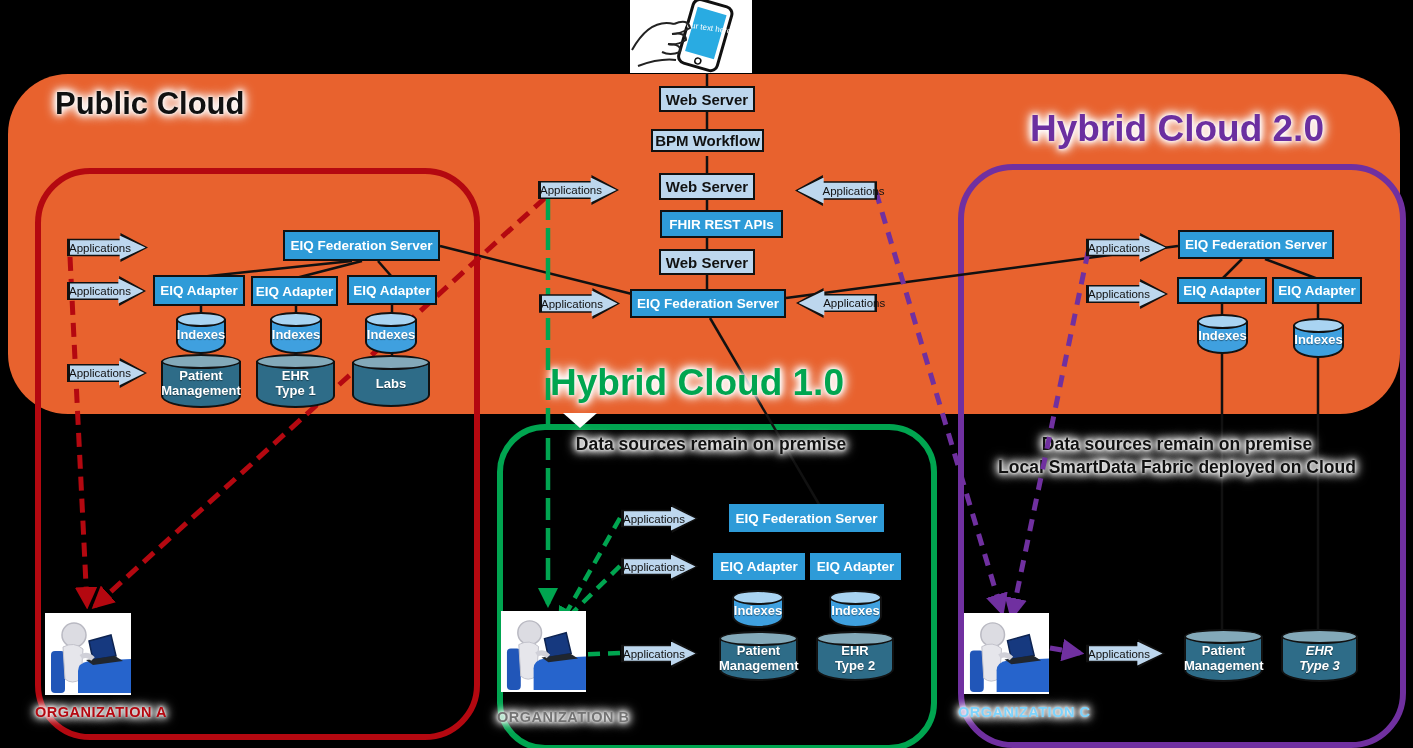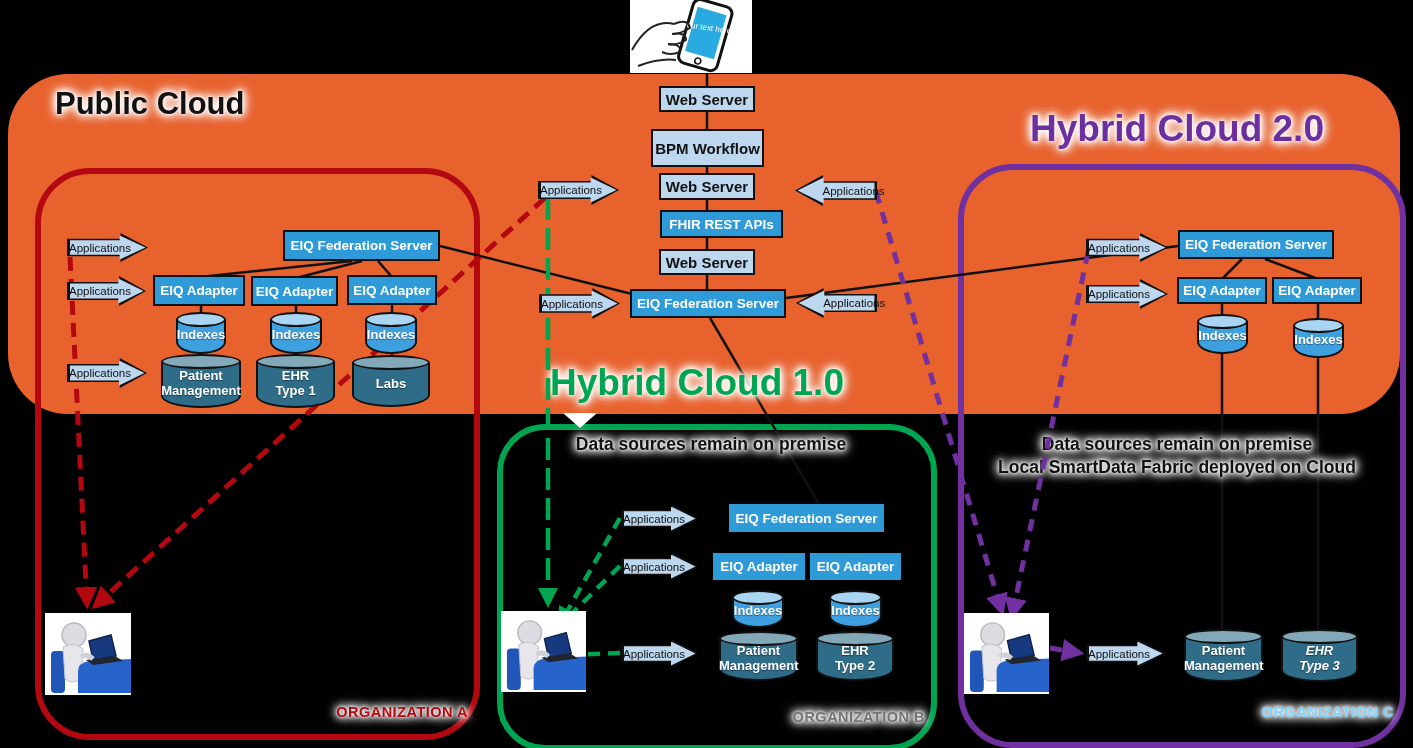--- a/index.html
+++ b/index.html
@@ -12,21 +12,21 @@
   .orga{left:35px;top:168px;width:433px;height:560px;border:6px solid #B40810;}
   .orgb{left:497px;top:424px;width:428px;height:315px;border:6px solid #00A550;border-radius:48px;}
   .orgc{left:958px;top:164px;width:436px;height:572px;border:6px solid #7030A0;}
   
   .title{z-index:3;font-weight:bold;white-space:nowrap;}
   .glow{text-shadow:0 0 3px #fff,0 0 6px #fff,0 0 9px #fff,0 0 12px #fff,0 0 14px #fff;}
   .pc-title{left:55px;top:86px;font-size:31px;color:#111;}
   .h1-title{left:550px;top:362px;font-size:37px;color:#00A550;}
   .h2-title{left:1018px;top:108px;font-size:37px;color:#6B2FA0;padding-left:12px;}
   .note{z-index:3;font-weight:bold;font-size:17.5px;color:#111;text-align:center;line-height:23px;}
-  .orglabel{z-index:3;font-weight:bold;font-size:14.5px;text-align:right;letter-spacing:.5px;}
+  .orglabel{z-index:3;font-weight:bold;font-size:14.5px;text-align:left;letter-spacing:.5px;}
   
   svg.lines{position:absolute;left:0;top:0;z-index:2;}
   svg.dashes{position:absolute;left:0;top:0;z-index:4;}
   
   .node{z-index:5;display:flex;align-items:center;justify-content:center;text-align:center;
         font-weight:bold;box-sizing:border-box;}
   .lite{background:#BDD7EE;border:2.5px solid #111;color:#111;font-size:15px;}
   .mid{background:#2E9BD8;border:2.5px solid #111;color:#fff;font-size:13.5px;}
   .mid-nb{background:#2E9BD8;border:none;color:#fff;font-size:13.5px;}
   
@@ -127,21 +127,21 @@
     <path d="M620,566 L552,633" stroke="#00A550" stroke-width="4.5" stroke-dasharray="12 8" marker-end="url(#mgrn)"></path>
     <path d="M620,653 L566,655" stroke="#00A550" stroke-width="4.5" stroke-dasharray="12 8" marker-end="url(#mgrn)"></path>
     <path d="M876,192 L1002,612" stroke="#7030A0" stroke-width="5" stroke-dasharray="12 9" marker-end="url(#mpur)"></path>
     <path d="M1088,252 L1012,616" stroke="#7030A0" stroke-width="5" stroke-dasharray="12 9" marker-end="url(#mpur)"></path>
     <path d="M1050,648 L1080,653" stroke="#7030A0" stroke-width="5" stroke-dasharray="12 9" marker-end="url(#mpur)"></path>
     <path d="M563,413 L597,413 L580,428 Z" fill="#fff" stroke="none"></path>
   </g>
 </svg>
 
 <div class="abs node lite" style="left:659px;top:86px;width:96px;height:26px;">Web Server</div>
-<div class="abs node lite" style="left:651px;top:129px;width:113px;height:38px;">BPM Workflow</div>
+<div class="abs node lite" style="left:651px;top:129px;width:113px;height:23px;">BPM Workflow</div>
 <div class="abs node lite" style="left:659px;top:173px;width:96px;height:27px;">Web Server</div>
 <div class="abs node mid" style="left:660px;top:210px;width:123px;height:28px;">FHIR REST APIs</div>
 <div class="abs node lite" style="left:659px;top:249px;width:96px;height:26px;">Web Server</div>
 <div class="abs node mid" style="left:630px;top:289px;width:156px;height:29px;">EIQ Federation Server</div>
 
 <div class="abs node mid" style="left:283px;top:230px;width:157px;height:31px;">EIQ Federation Server</div>
 <div class="abs node mid" style="left:153px;top:275px;width:92px;height:31px;">EIQ Adapter</div>
 <div class="abs node mid" style="left:251px;top:276px;width:87px;height:30px;">EIQ Adapter</div>
 <div class="abs node mid" style="left:347px;top:275px;width:90px;height:30px;">EIQ Adapter</div>
 <div class="abs cyl idx" style="left:176px;top:312px;width:50px;height:42px;">

